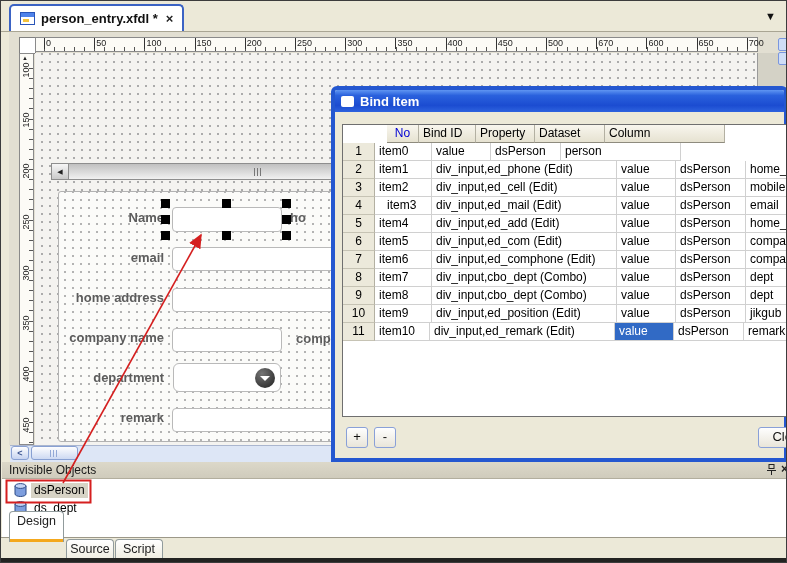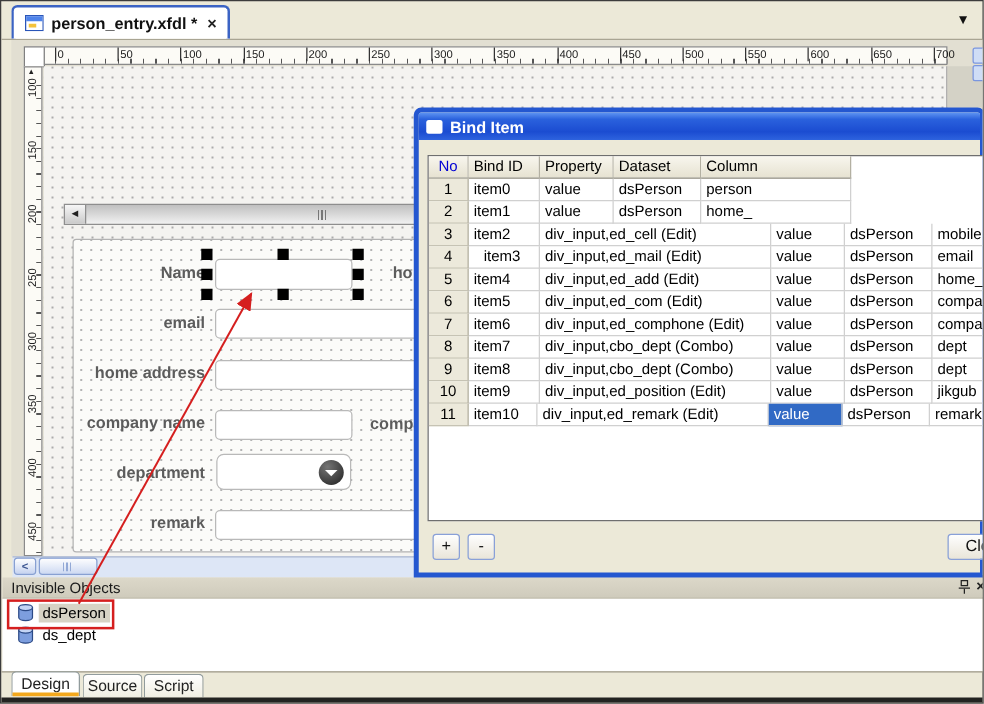--- a/index.html
+++ b/index.html
@@ -91,21 +91,21 @@
   .io-x{left:780px;top:461px;font-size:12px;font-weight:bold;color:#222;z-index:2;}
   .io-list{left:1px;top:478px;width:785px;height:58px;background:#fff;}
   .io-row{position:absolute;left:12px;height:17px;display:flex;align-items:center;gap:4px;}
   .io-label{font-size:12px;color:#000;padding:0 3px;line-height:15px;}
   .io-label.sel{background:#d7d3c5;}
   
   .tabstrip-line{left:0;top:536px;width:787px;height:1px;background:#9c9888;}
   .btab{position:absolute;top:538px;height:19px;background:linear-gradient(180deg,#ffffff,#f0eee2);
         border:1px solid #919b9c;border-bottom:none;border-radius:4px 4px 0 0;box-sizing:border-box;
         font-size:12.5px;color:#222;text-align:center;line-height:18px;}
-  .btab.active{top:536px;height:20px;background:#fff;}
+  .btab.active{top:510px;height:31px;background:#fff;}
   .btab.active::after{content:"";position:absolute;left:0;right:0;bottom:0;height:3px;background:#f4a81d;}
   .bottom-frame{left:0;top:557px;width:787px;height:6px;background:#232321;}
   
   #annot{position:absolute;left:0;top:0;z-index:60;pointer-events:none;}
 </style>
 </head>
 <body>
 
 <div id="win">
 
@@ -128,21 +128,21 @@
       <span class="hr-label" style="left: 58.2px;">50</span>
       <span class="hr-label" style="left: 108.4px;">100</span>
       <span class="hr-label" style="left: 158.6px;">150</span>
       <span class="hr-label" style="left: 208.8px;">200</span>
       <span class="hr-label" style="left: 259px;">250</span>
       <span class="hr-label" style="left: 309.2px;">300</span>
       <span class="hr-label" style="left: 359.4px;">350</span>
       <span class="hr-label" style="left: 409.6px;">400</span>
       <span class="hr-label" style="left: 459.8px;">450</span>
       <span class="hr-label" style="left: 510px;">500</span>
-      <span class="hr-label" style="left: 560.2px;">550</span>
+      <span class="hr-label" style="left: 560.2px;">670</span>
       <span class="hr-label" style="left: 610.4px;">600</span>
       <span class="hr-label" style="left: 660.6px;">650</span>
       <span class="hr-label" style="left: 710.8px;">700</span>
     </div>
   <div class="abs vruler" id="vruler">
       <span class="vr-label" style="top: 10.5px;">100</span>
       <span class="vr-label" style="top: 61.25px;">150</span>
       <span class="vr-label" style="top: 112px;">200</span>
       <span class="vr-label" style="top: 162.75px;">250</span>
       <span class="vr-label" style="top: 213.5px;">300</span>
@@ -163,21 +163,21 @@
 
   <div class="abs form-box"></div>
 
   <div class="abs f-label" style="left:43px;top:209px;">Name</div>
   <div class="abs f-label" style="left:43px;top:249px;">email</div>
   <div class="abs f-label" style="left:43px;top:329px;">company name</div>
   <div class="abs f-label" style="left:43px;top:289px;">home address</div>
   <div class="abs f-label" style="left:43px;top:369px;">department</div>
   <div class="abs f-label" style="left:43px;top:409px;">remark</div>
 
-  <div class="abs f-label" style="left:289px;top:209px;width:40px;text-align:right;">ho</div>
+  <div class="abs f-label" style="left:289px;top:209px;width:40px;text-align:left;">ho</div>
   <div class="abs f-label" style="left:295px;top:330px;width:50px;text-align:left;">compa</div>
 
   <div class="abs f-input" style="left:171px;top:206px;width:110px;height:25px;"></div>
   <div class="abs f-input" style="left:171px;top:246px;width:290px;height:24px;"></div>
   <div class="abs f-input" style="left:171px;top:287px;width:290px;height:24px;"></div>
   <div class="abs f-input" style="left:171px;top:327px;width:110px;height:24px;"></div>
   <div class="abs f-input" style="left:172px;top:362px;width:108px;height:29px;border-radius:6px;">
     <span class="combo-btn">
         <span class="chev"></span>
       </span>
@@ -201,36 +201,37 @@
     </div>
 
   <div class="abs dlg">
     <div class="dlg-title">
       <span class="dlg-title-icon"></span>
       <span>Bind Item</span>
     </div>
   </div>
   <div class="abs grid" id="bindgrid">
       <div class="g-row g-head">
-        <div class="g-cell g-no" style="width: 32px;">No</div>
+        <div class="g-cell g-no" style="width: 32px; margin-left: 44px;">No</div>
         <div class="g-cell" style="width: 57px;">Bind ID</div>
         <div class="g-cell" style="width: 59px;">Property</div>
         <div class="g-cell" style="width: 70px;">Dataset</div>
         <div class="g-cell" style="width: 120px;">Column</div>
       </div>
       <div class="g-row">
         <div class="g-cell g-num" style="width: 32px;">1</div>
         <div class="g-cell" style="width: 57px;">item0</div>
         <div class="g-cell" style="width: 59px;">value</div>
         <div class="g-cell" style="width: 70px;">dsPerson</div>
         <div class="g-cell" style="width: 120px;">person</div>
       </div>
       <div class="g-row">
         <div class="g-cell g-num" style="width: 32px;">2</div>
         <div class="g-cell" style="width: 57px;">item1</div>
+        <div class="g-cell" style="width: 185px;">div_input,ed_phone (Edit)</div>
         <div class="g-cell" style="width: 59px;">value</div>
         <div class="g-cell" style="width: 70px;">dsPerson</div>
         <div class="g-cell" style="width: 120px;">home_</div>
       </div>
       <div class="g-row">
         <div class="g-cell g-num" style="width: 32px;">3</div>
         <div class="g-cell" style="width: 57px;">item2</div>
         <div class="g-cell" style="width: 185px;">div_input,ed_cell (Edit)</div>
         <div class="g-cell" style="width: 59px;">value</div>
         <div class="g-cell" style="width: 70px;">dsPerson</div>

